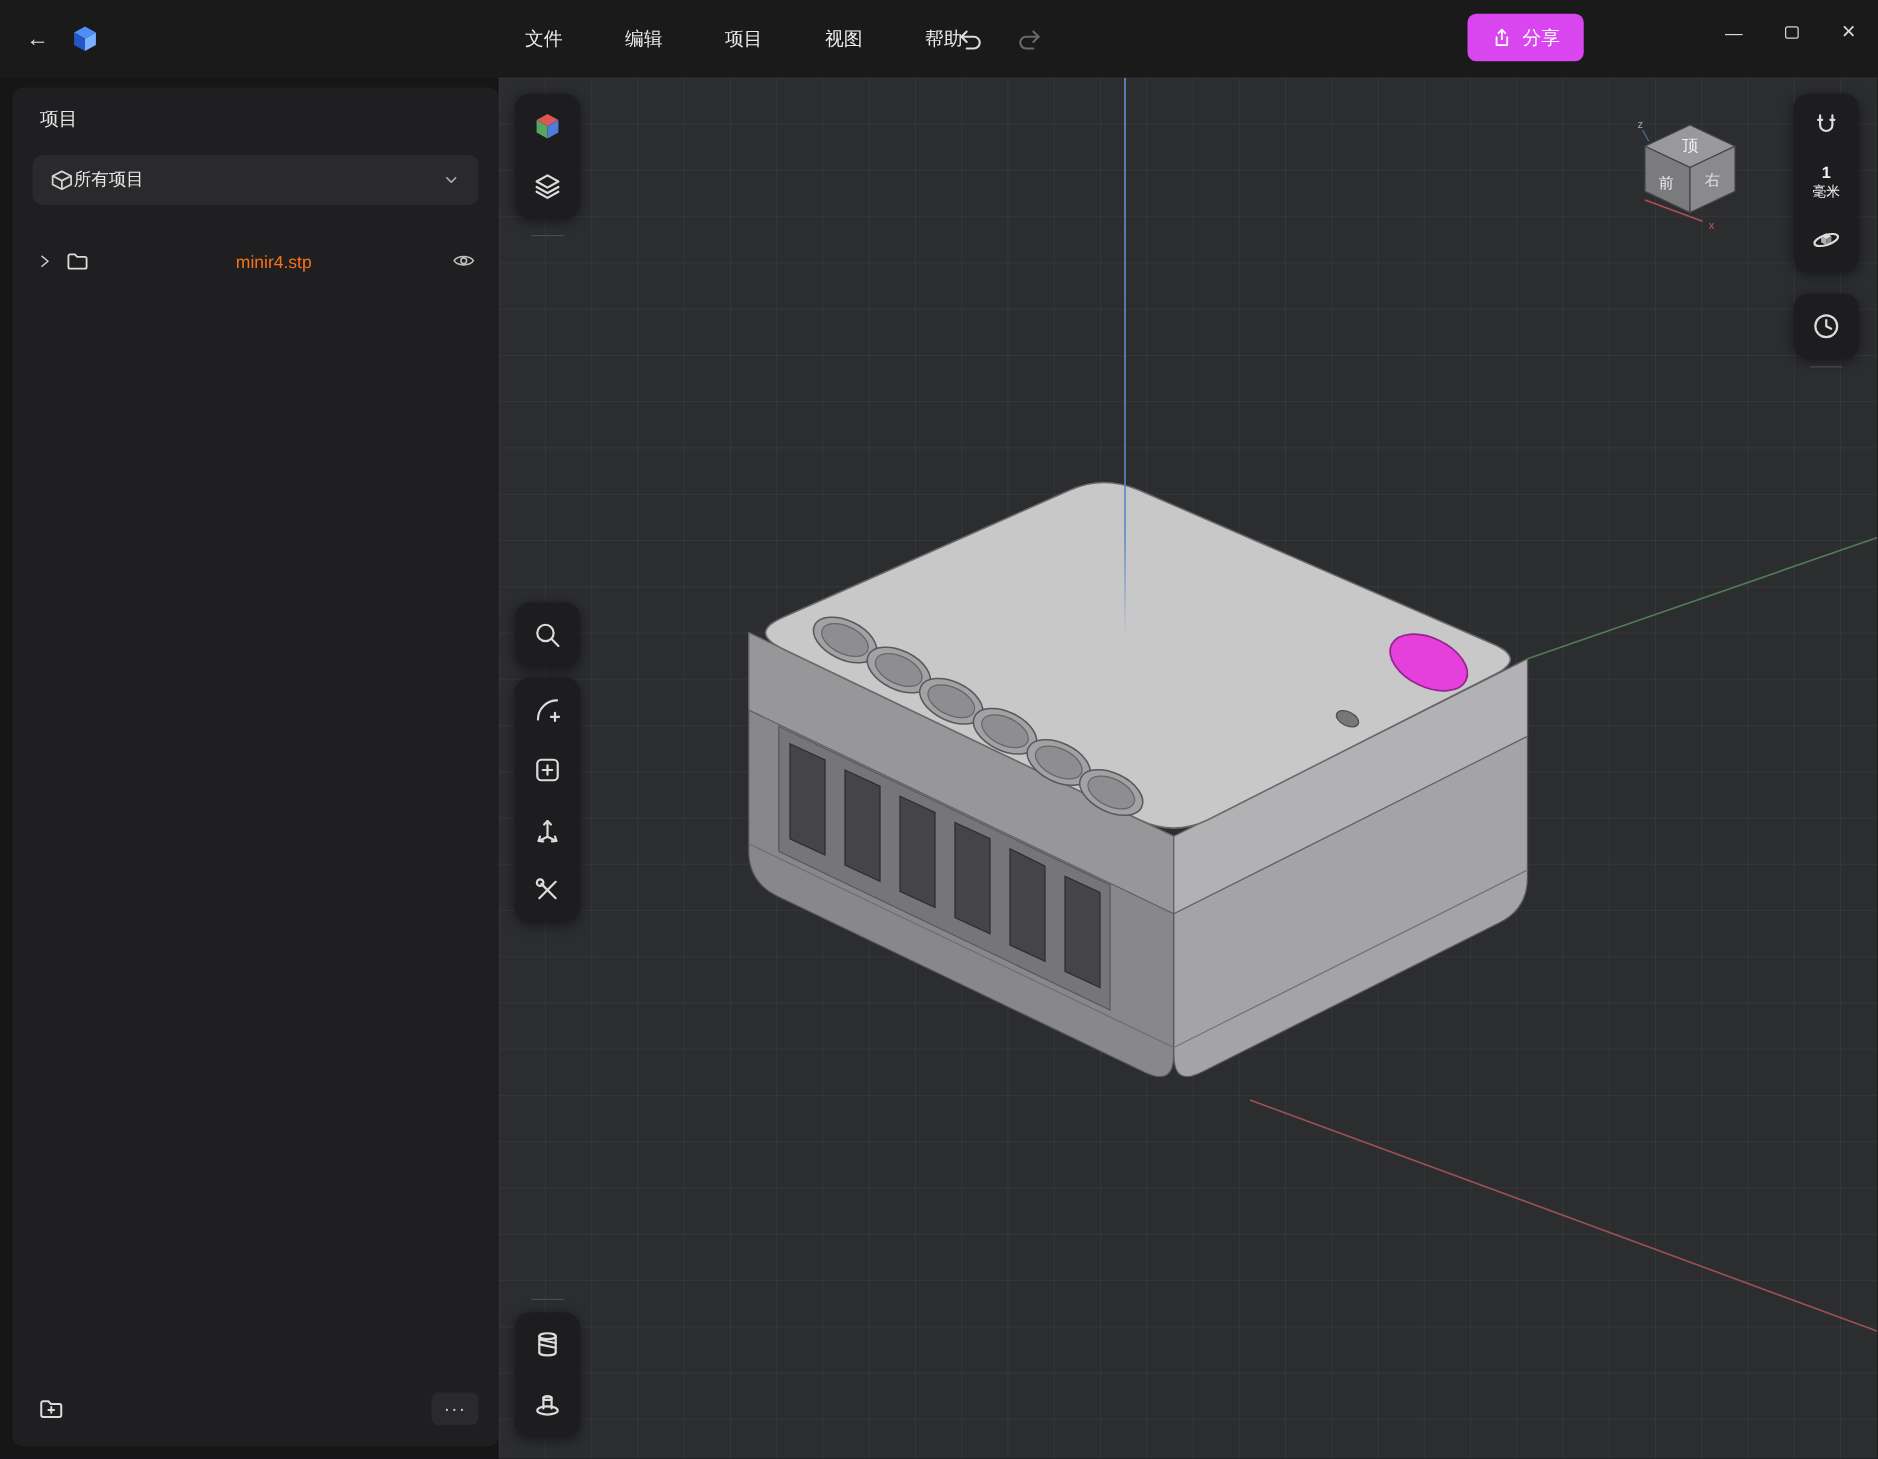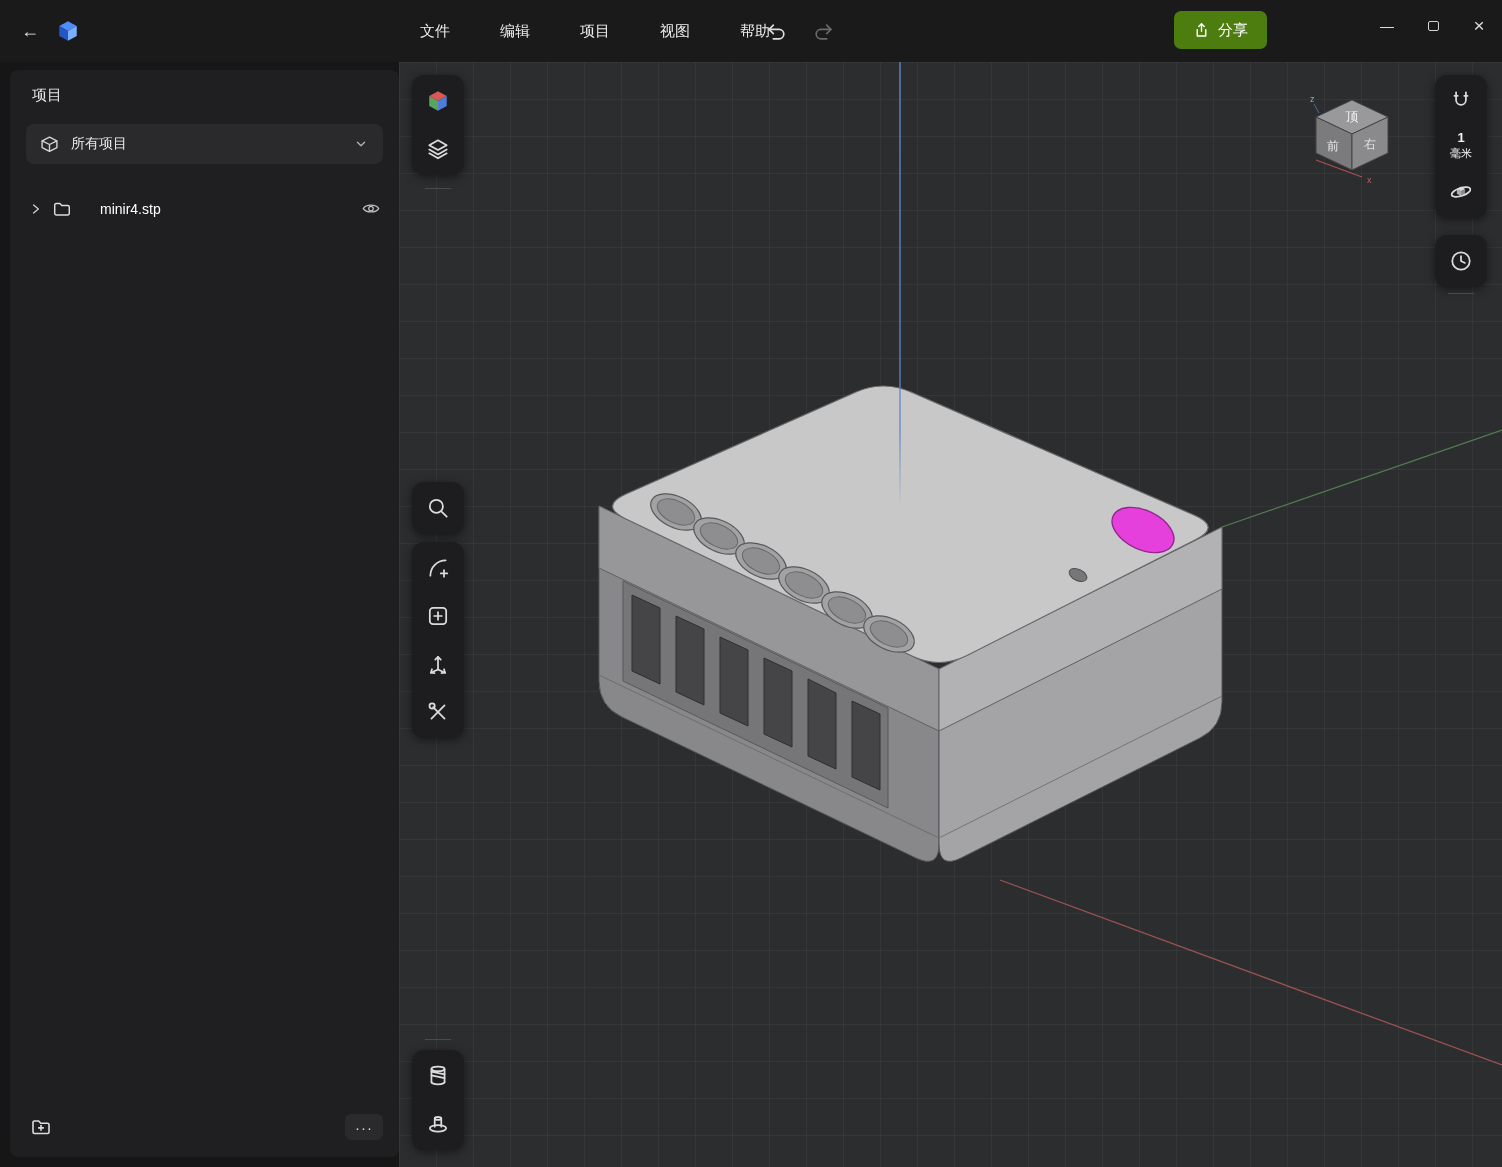--- a/index.html
+++ b/index.html
@@ -8,39 +8,39 @@
   
   .topbar { position:absolute; left:0; top:0; width:1502px; height:62px; background:#1a1a1b; }
   .tb-abs { position:absolute; display:flex; align-items:center; }
   .iconbtn { background:transparent; border:none; cursor:pointer; display:grid; place-items:center; padding:0; }
   .title-group { left:96px; top:0; height:62px; gap:8px; cursor:pointer; }
   .title-group .title { font-size:14px; color:#d6d6d6; }
   .title-group .subtitle { font-size:14px; color:#a8a8a8; }
   .menus { left:420px; top:0; height:62px; gap:50px; }
   .menus span { font-size:15px; color:#ececec; cursor:pointer; }
   .share-btn { left:1174px; top:11px; width:93px; height:38px; border-radius:7px;
-    background:#4d7c0f; border:none; color:#fff; font-size:15px;
+    background:#d946ef; border:none; color:#fff; font-size:15px;
     display:flex; align-items:center; justify-content:center; gap:8px; cursor:pointer; }
   .win-controls { right:0; top:0; height:52px; }
   .win-controls button { width:46px; height:52px; background:transparent; border:none;
     color:#dcdcdc; font-size:14px; display:grid; place-items:center; cursor:pointer; }
   .maxbox { width:11px; height:10px; border:1.3px solid #d4d4d4; border-radius:2px; display:inline-block; }
   .close-glyph { font-size:19px; }
 
   
   .sidebar { position:absolute; left:10px; top:70px; width:389px; height:1087px;
     background:#1f1f21; border-radius:8px; overflow:hidden; }
   .sb-header { position:absolute; left:22px; top:16px; font-size:15px; color:#e5e5e5; }
   .sb-dropdown { position:absolute; left:16px; top:54px; width:357px; height:40px;
-    background:#2a2a2c; border-radius:8px; display:flex; align-items:center; gap:12px;
+    background:#2a2a2c; border-radius:8px; display:flex; align-items:center; 
     padding:0 14px; cursor:pointer; }
   .sb-dropdown .lbl { font-size:14px; color:#e8e8e8; flex:1; }
   .tree-row { position:absolute; left:0; top:118px; width:389px; height:42px;
     display:flex; align-items:center; padding:0 18px; gap:8px; cursor:pointer; }
-  .tree-row .lbl { font-size:14px; color:#ffffff; flex:1; margin-left:20px; }
+  .tree-row .lbl { font-size:14px; color:#f97316; flex:1; margin-left:5px;text-align:center; }
   .sb-footer { position:absolute; left:0; bottom:10px; width:389px; height:40px;
     display:flex; align-items:center; justify-content:space-between; padding:0 16px; }
   .more-btn { width:38px; height:26px; border:none; border-radius:6px; background:#2a2a2c;
     color:#d8d8d8; font-size:15px; letter-spacing:1px; cursor:pointer; }
 
   
   .viewport { position:absolute; left:399px; top:62px; width:1103px; height:1105px;
     background:#2c2d2f; overflow:hidden; }
   .grid { position:absolute; inset:0;
     background-image:

